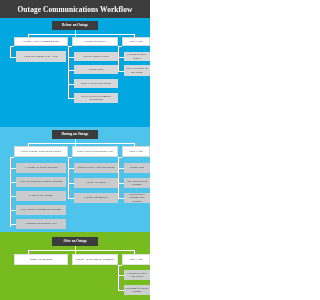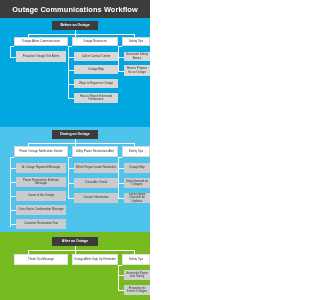--- a/index.html
+++ b/index.html
@@ -2,21 +2,21 @@
 <html><head>
 <meta charset="utf-8">
 <style>
   * { margin:0; padding:0; box-sizing:border-box; }
   html,body { width:150px; height:300px; }
   body {
     font-family:"Liberation Sans", sans-serif;
     background:#ffffff;
     overflow:hidden;
   }
-  .page { position:relative; width:150px; height:288px; }
+  .page { position:relative; width:150px; height:288px;font-family:Liberation Serif, serif; }
 
   
   .header {
     height:18px;
     background:#3c3c3c;
     display:flex; align-items:center; justify-content:center;
   }
   .header-title {
     color:#ffffff;
     font-size:7.4px;

